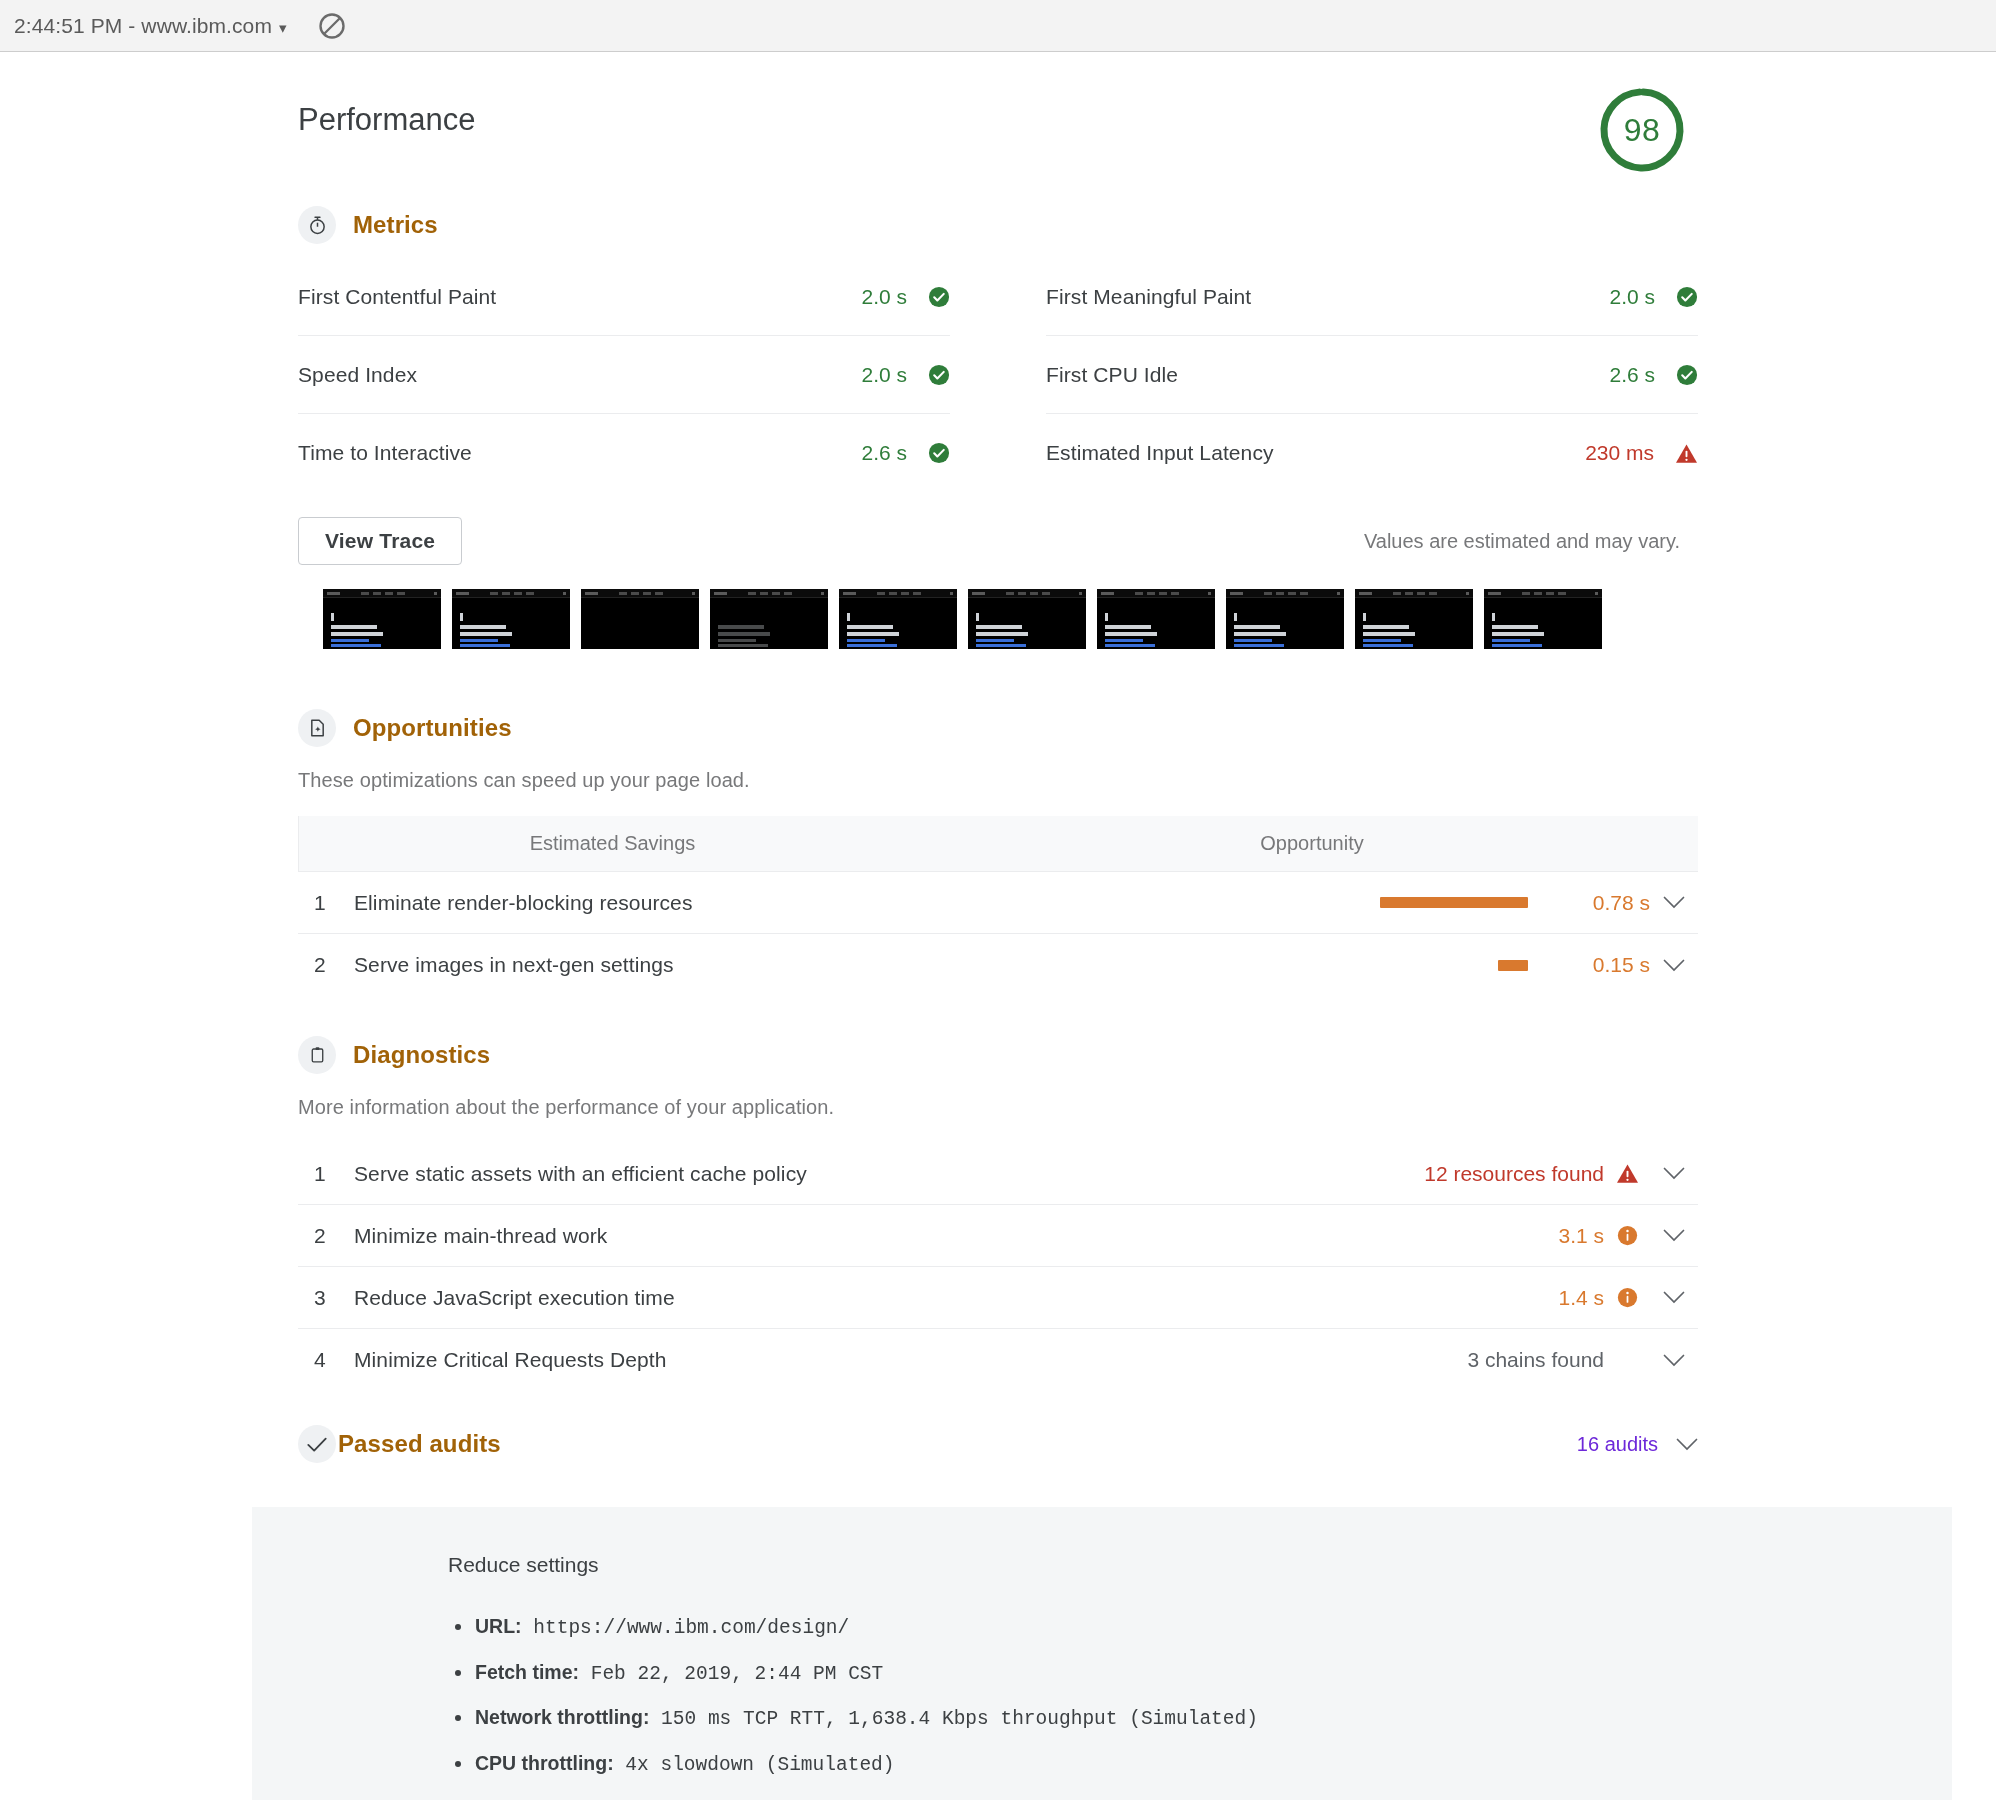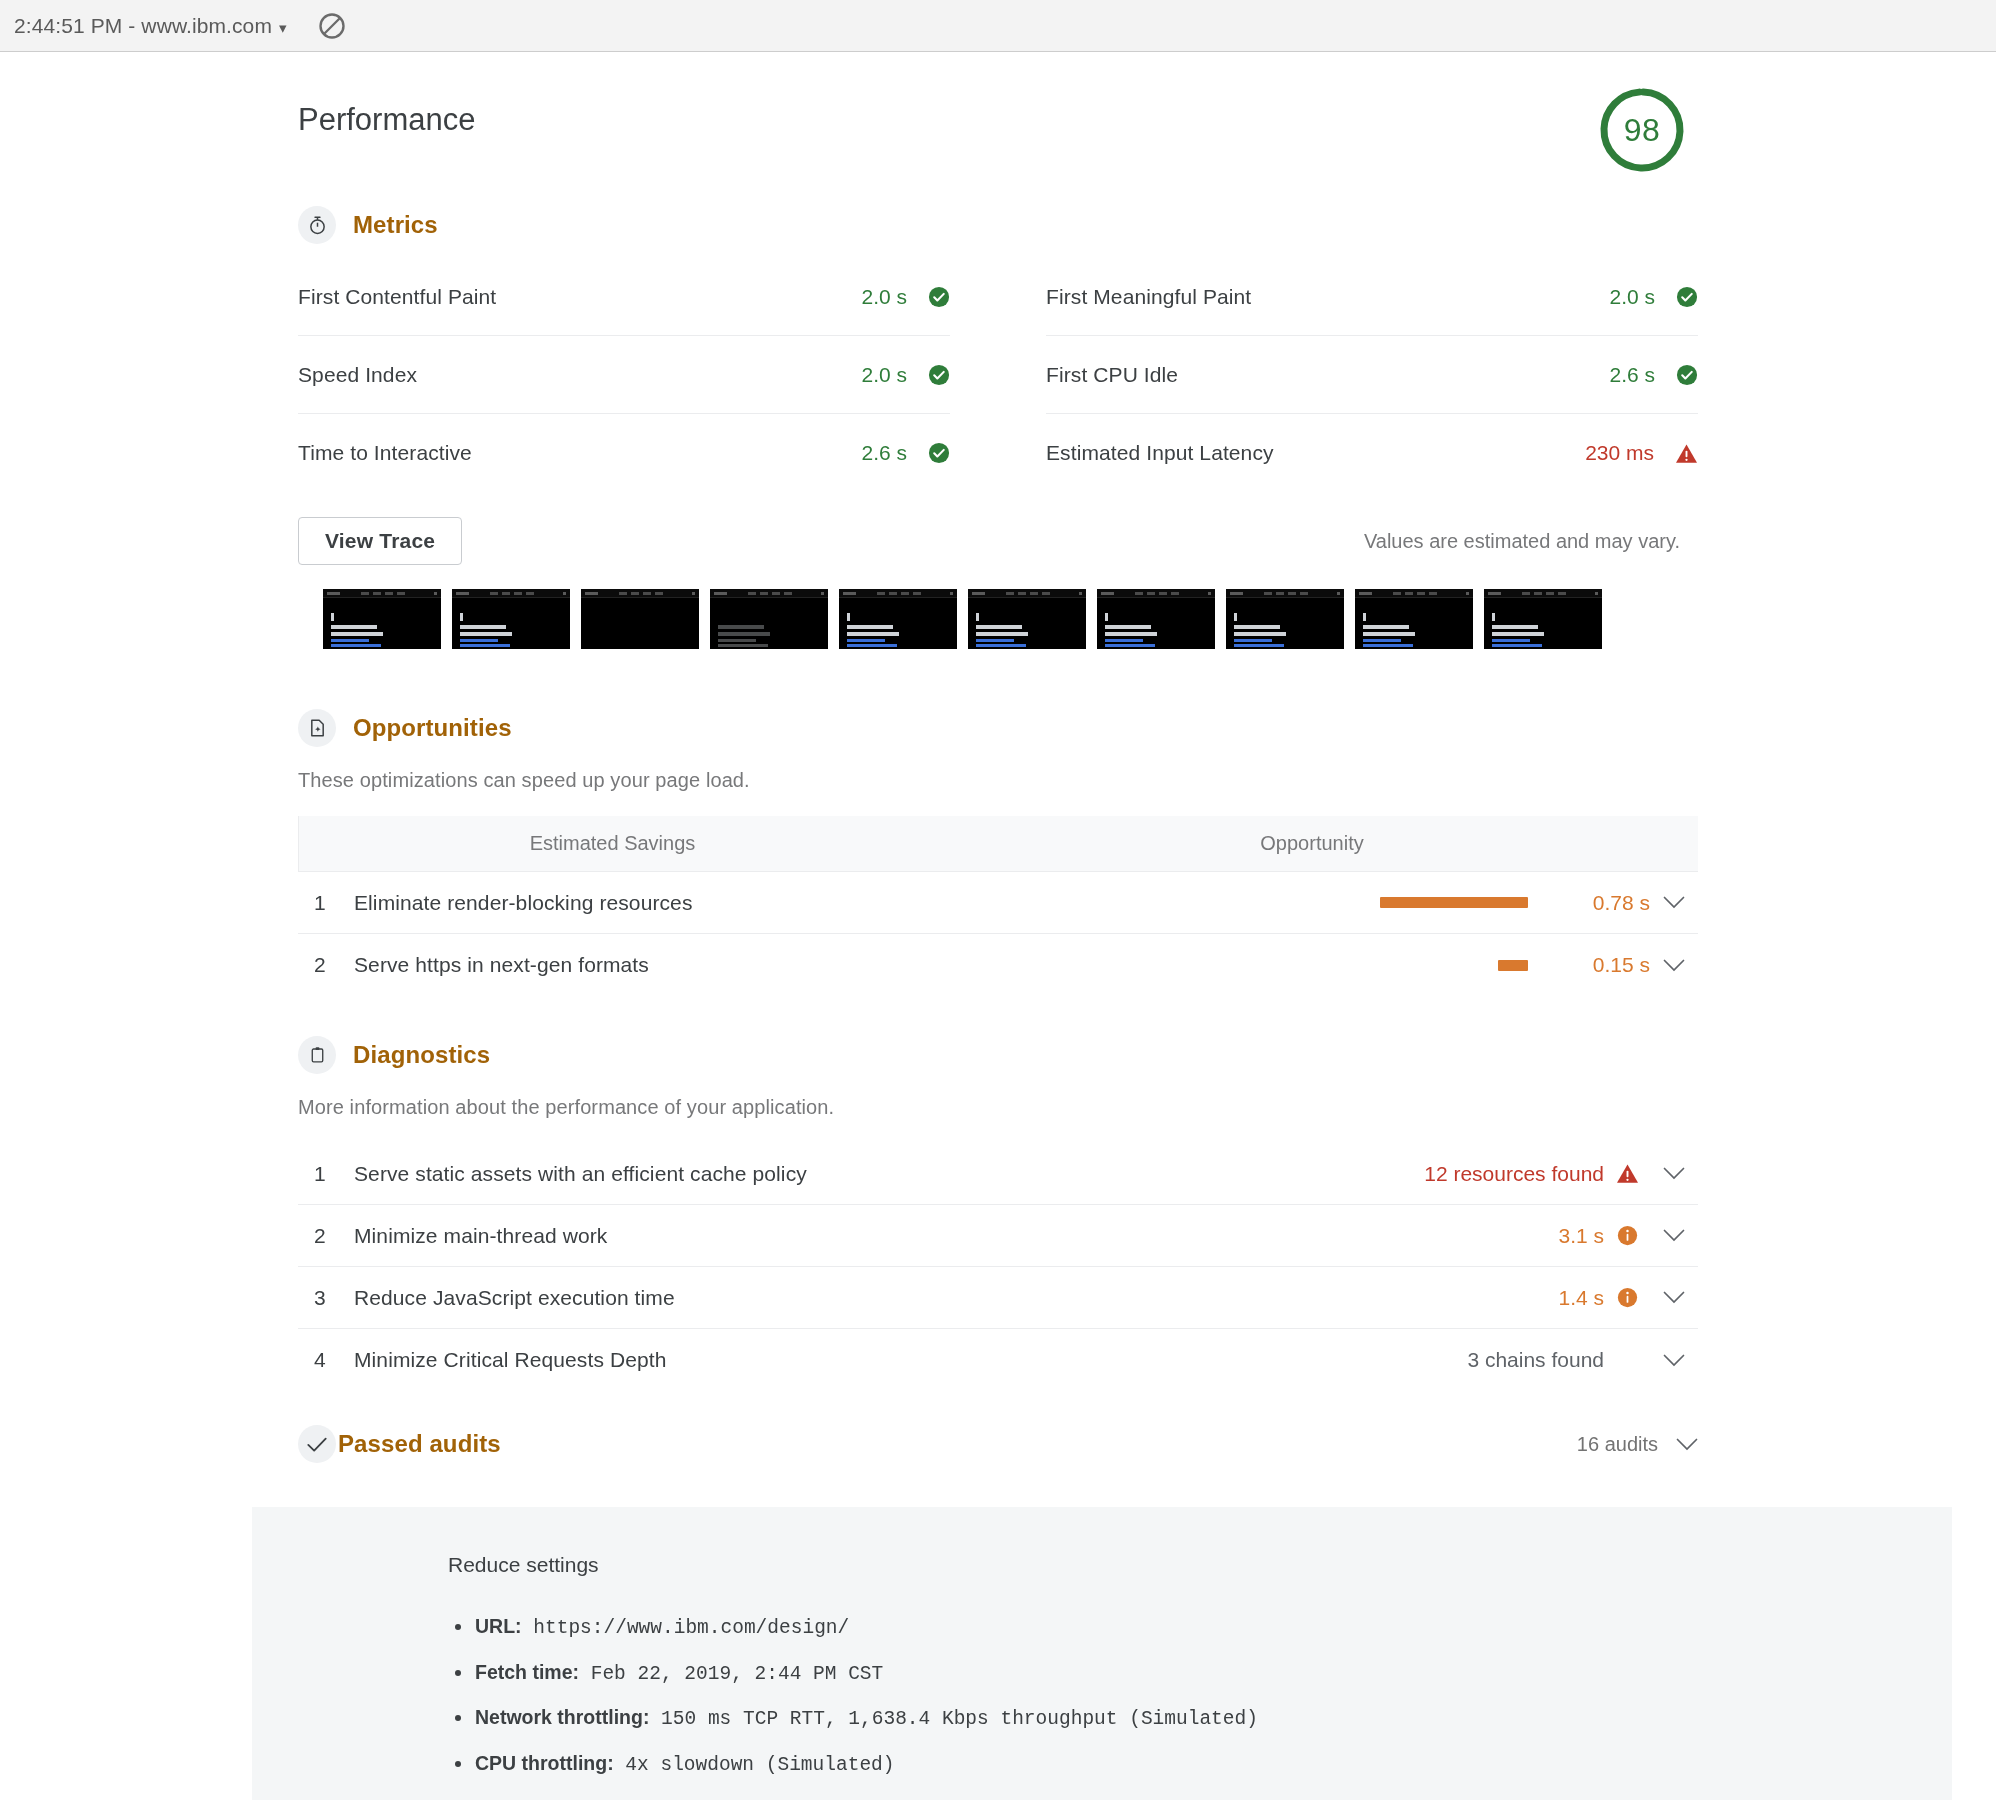--- a/index.html
+++ b/index.html
@@ -219,21 +219,21 @@
   .chev svg { display:block; }
   .ico-info { width: 21px; height: 21px; display:block; }
 
   
   .passed-head {
     display: flex; align-items: center; justify-content: space-between;
     margin-top: 34px; padding-bottom: 18px;
   }
   .passed-left { display: flex; align-items: center; gap: 2px; }
   .passed-right { display: flex; align-items: center; gap: 18px; }
-  .passed-count { font-size: 20px; color: #737373; }
+  .passed-count { font-size: 20px; color: #6d28d9; }
 
   
   .runtime-outer {
     background: #f4f6f7;
     margin-top: 26px;
     padding: 46px 0 30px 0;
     width: 1700px;
     margin-left: 252px;
   }
   .runtime-inner { width: 1400px; margin: 0 auto; padding-left: 46px; }
@@ -517,21 +517,21 @@
         <span class="aval orange">0.78 s</span>
         <span class="chev">
           <svg width="22" height="13" viewBox="0 0 22 13">
               <path d="M1.5 1.5L11 11 20.5 1.5" fill="none" stroke="#5f6368" stroke-width="1.7" stroke-linecap="round"></path>
             </svg>
         </span>
       </div>
 
       <div class="arow">
         <span class="idx">2</span>
-        <span class="aname">Serve https in next-gen formats</span>
+        <span class="aname">Serve images in next-gen settings</span>
         <span class="bar-cell">
           <span class="savings-bar" style="width:30px;"></span>
         </span>
         <span class="aval orange">0.15 s</span>
         <span class="chev">
           <svg width="22" height="13" viewBox="0 0 22 13">
               <path d="M1.5 1.5L11 11 20.5 1.5" fill="none" stroke="#5f6368" stroke-width="1.7" stroke-linecap="round"></path>
             </svg>
         </span>
       </div>

